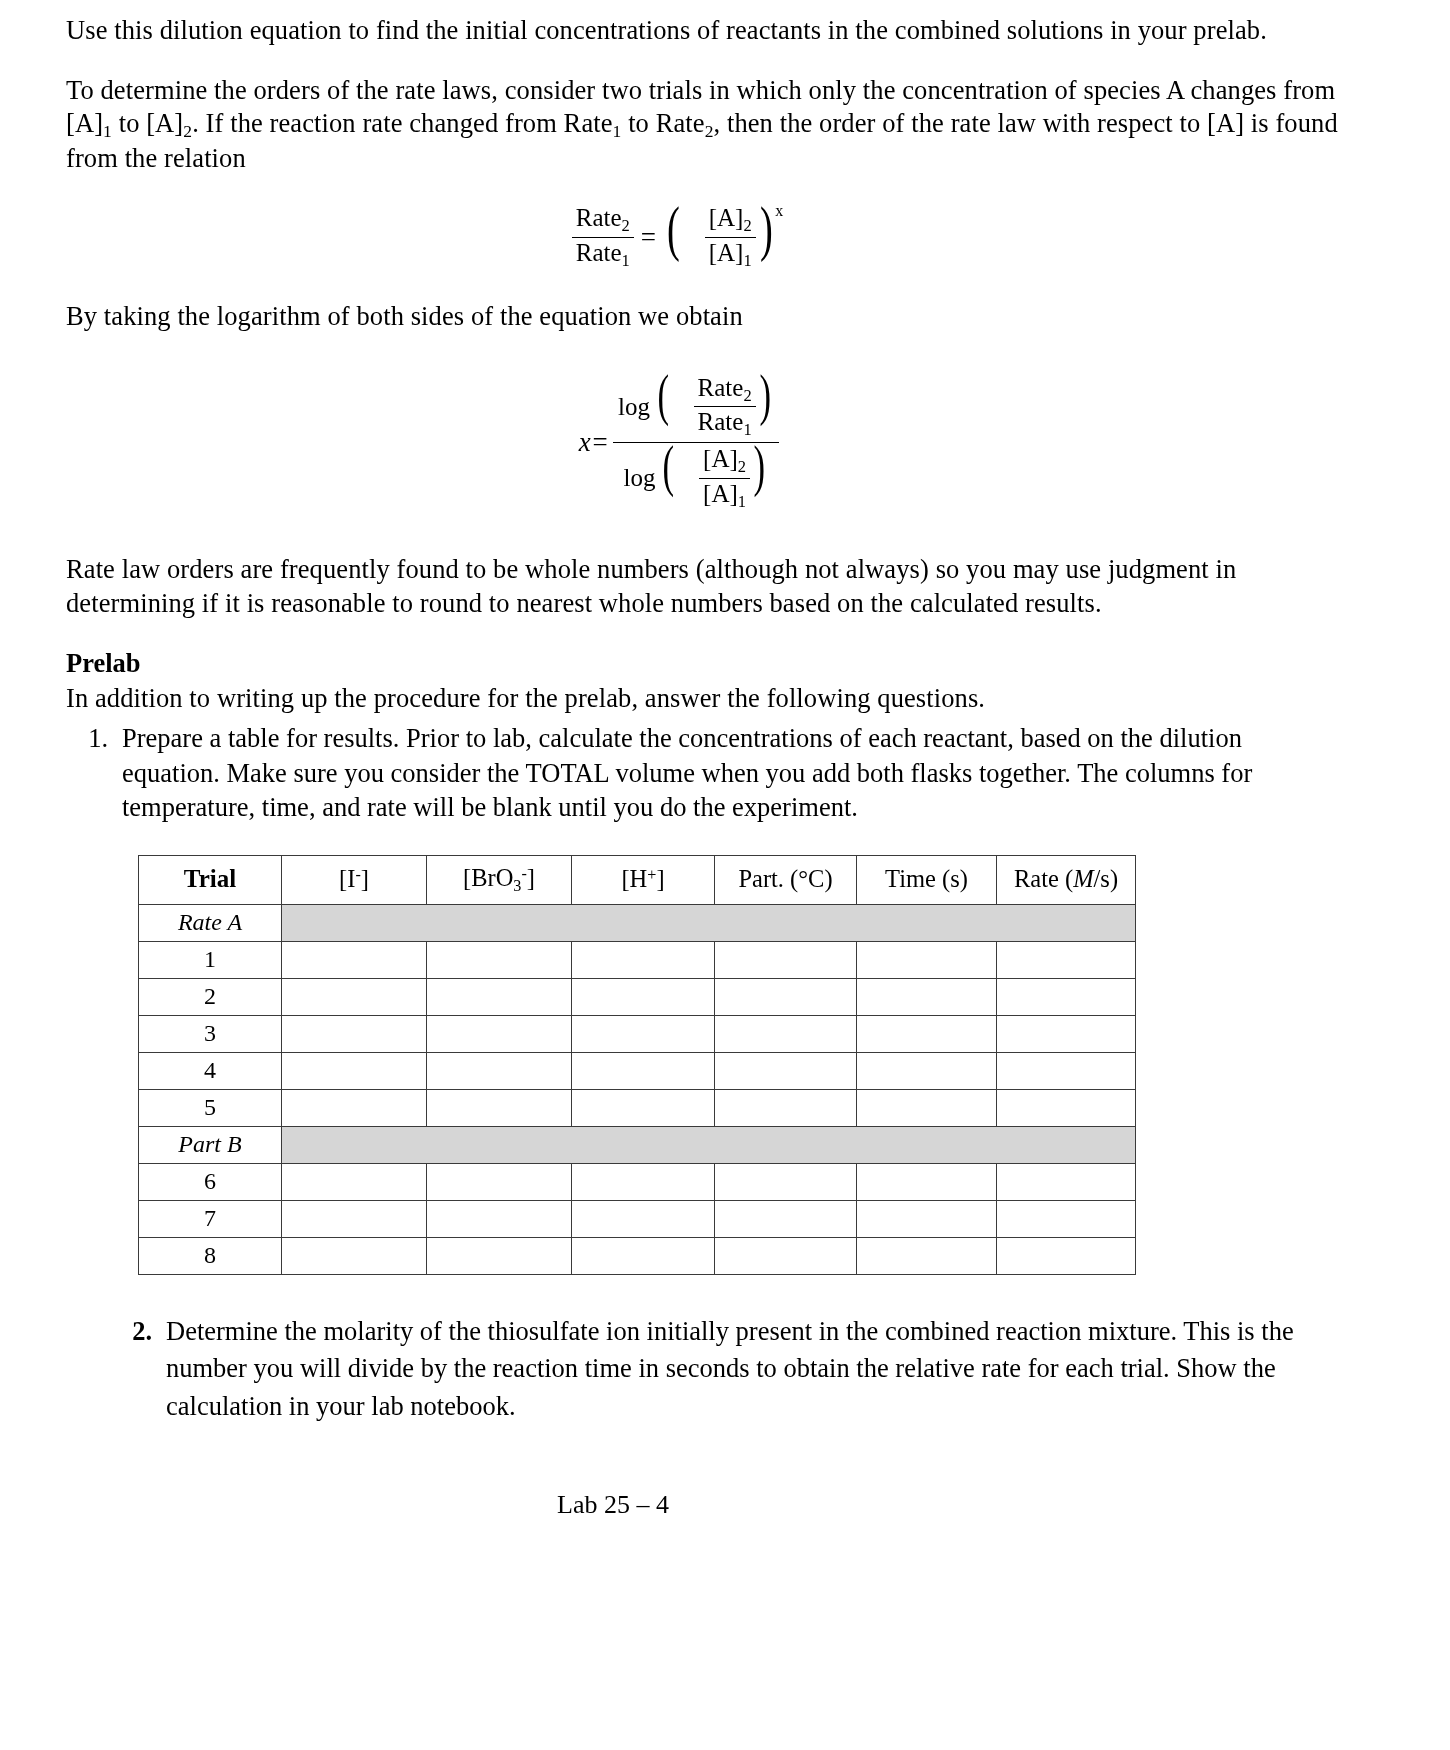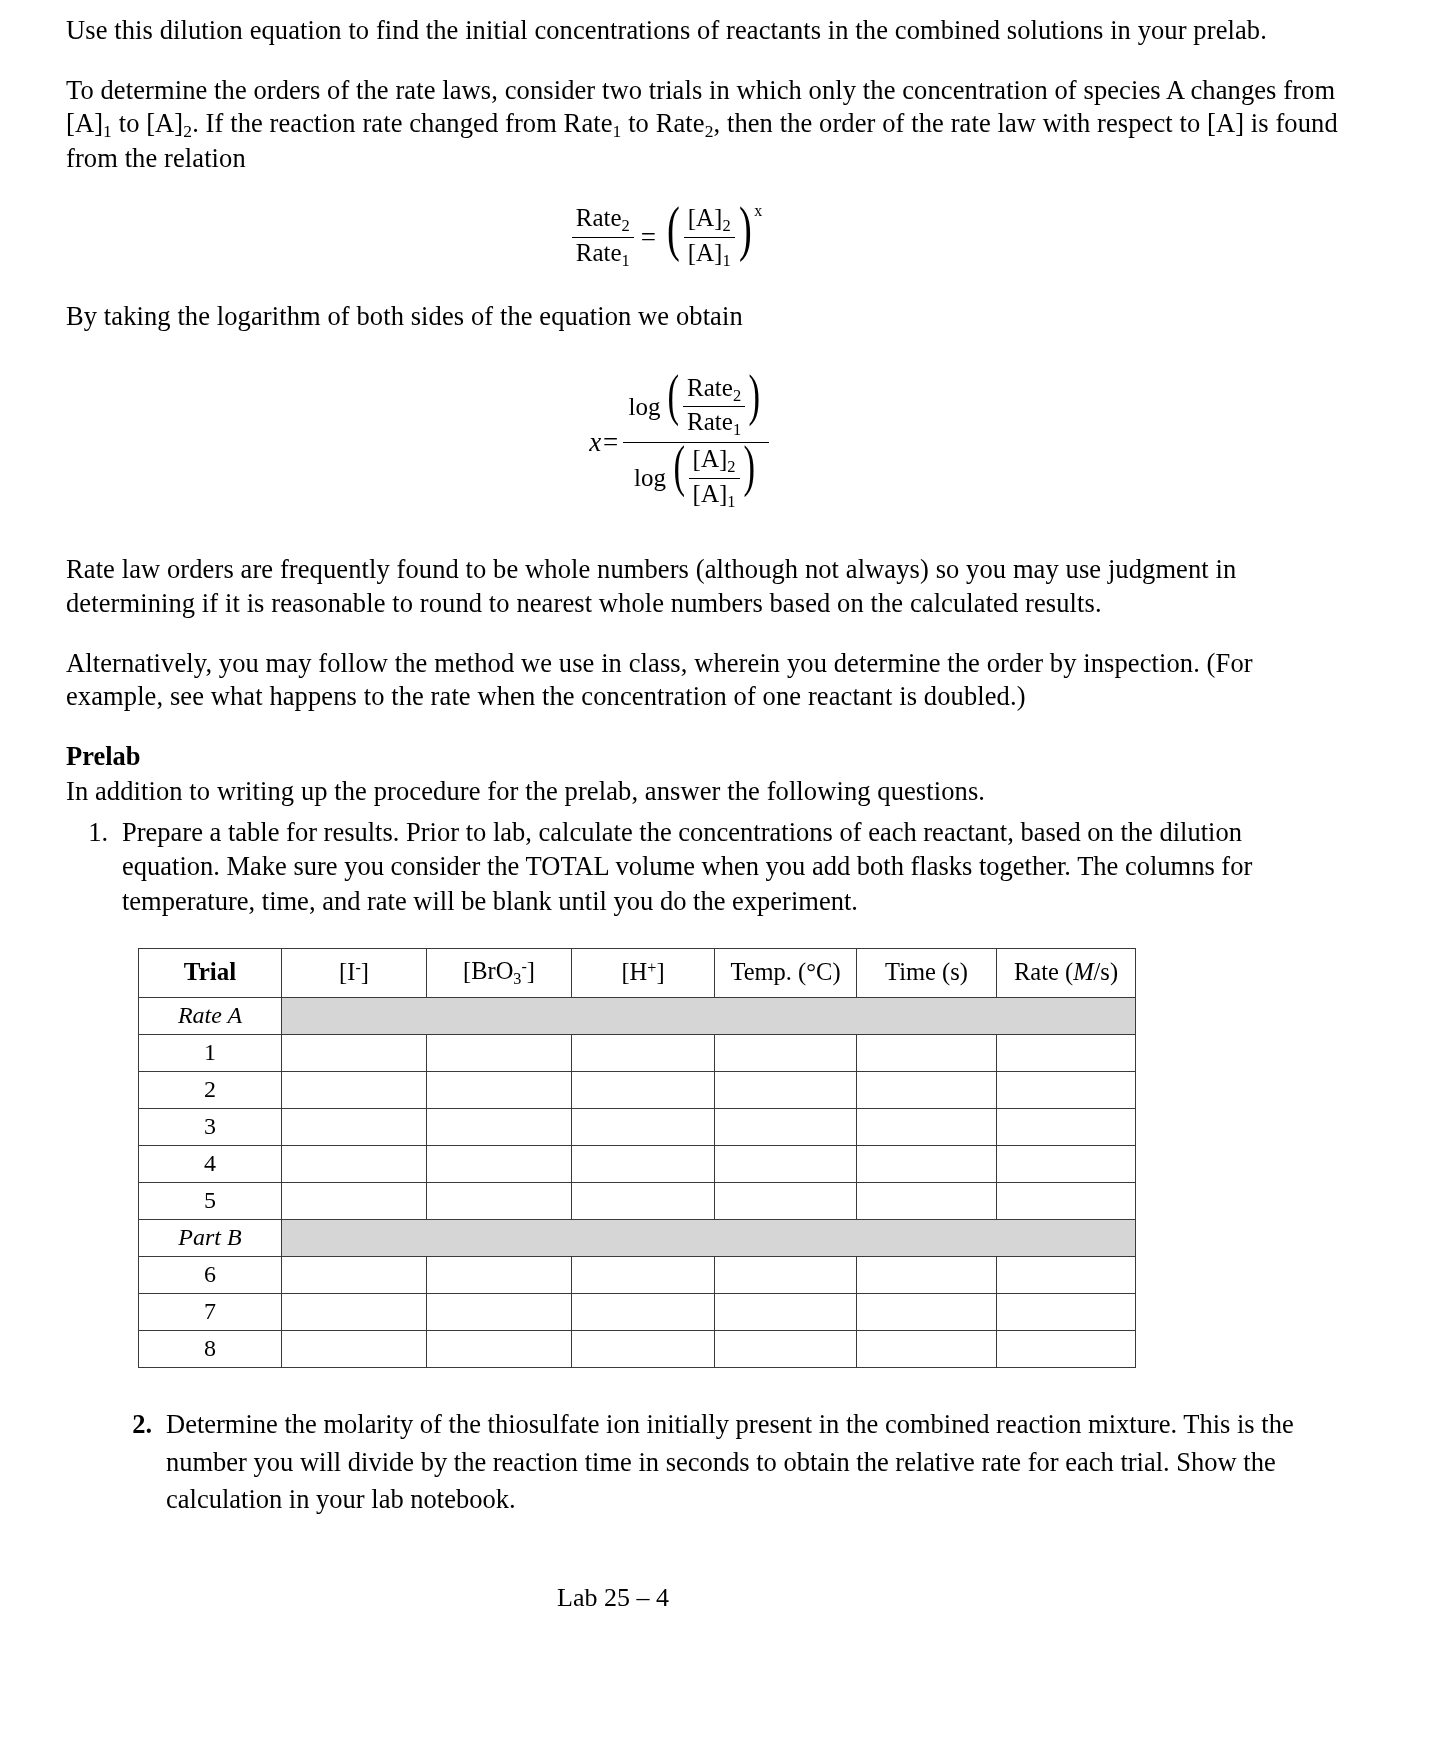--- a/index.html
+++ b/index.html
@@ -45,20 +45,21 @@
     display: flex;
     align-items: center;
     font-size: 25px;
     transform: translateX(-36px);
   }
   .frac {
     display: inline-flex;
     flex-direction: column;
     align-items: center;
     vertical-align: middle;
+    margin-left: 21px;
   }
   .frac > .num { padding: 0 4px 1px 4px; }
   .frac > .den { padding: 1px 4px 0 4px; }
   .frac > .bar {
     width: 100%;
     border-top: 1.6px solid #000;
     height: 0;
   }
   .eq-eq { margin: 0 7px; font-size: 27px; }
   .paren-wrap {
@@ -244,21 +245,20 @@
             </span>
             <span class="paren small">)</span>
           </span>
         </span>
       </span>
     </div>
   </div>
 
   <p class="body-text">Rate law orders are frequently found to be whole numbers (although not always) so you may use judgment in determining if it is reasonable to round to nearest whole numbers based on the calculated results.</p>
 
-  <p class="body-text">Alternatively, you may follow the method we use in class, wherein you determine the order by inspection. (For example, see what happens to the rate when the concentration of one reactant is doubled.)</p>
 
   <h3 class="section-head">Prelab</h3>
   <p class="body-text tight">In addition to writing up the procedure for the prelab, answer the following questions.</p>
 
   <ol class="list">
     <li class="list-item">
       <span class="marker">1.</span>
       <span class="content">Prepare a table for results.  Prior to lab, calculate the concentrations of each reactant, based on the dilution equation.  Make sure you consider the TOTAL volume when you add both flasks together.  The columns for temperature, time, and rate will be blank until you do the experiment.</span>
     </li>
   </ol>
@@ -273,21 +273,21 @@
           <col class="col-temp">
           <col class="col-time">
           <col class="col-rate">
       </colgroup>
       <thead>
         <tr>
           <th class="hdr trial">Trial</th>
           <th class="hdr"><span>[I</span><sup>-</sup><span>]</span></th>
           <th class="hdr"><span>[BrO</span><sub>3</sub><sup>-</sup><span>]</span></th>
           <th class="hdr"><span>[H</span><sup>+</sup><span>]</span></th>
-          <th class="hdr">Temp. (°C)</th>
+          <th class="hdr">Part. (°C)</th>
           <th class="hdr">Time (s)</th>
           <th class="hdr"><span>Rate (</span><span class="mi">M</span><span>/s)</span></th>
         </tr>
       </thead>
       <tbody>
         <tr>
           <td class="part-label">Rate A</td>
           <td class="shaded" colspan="6"></td>
         </tr>
         <tr>

